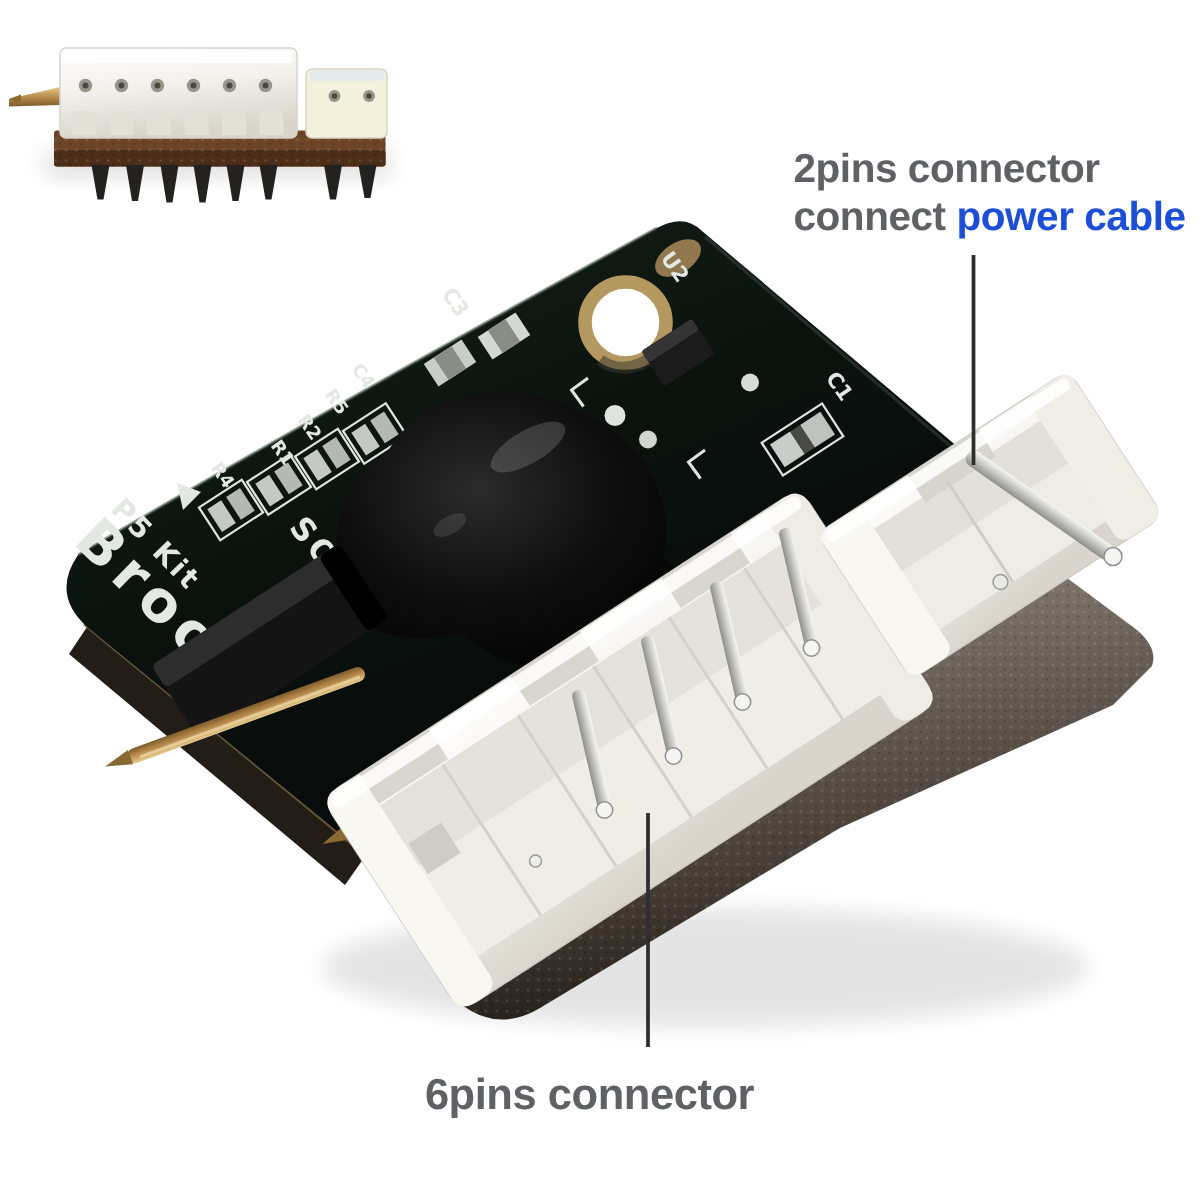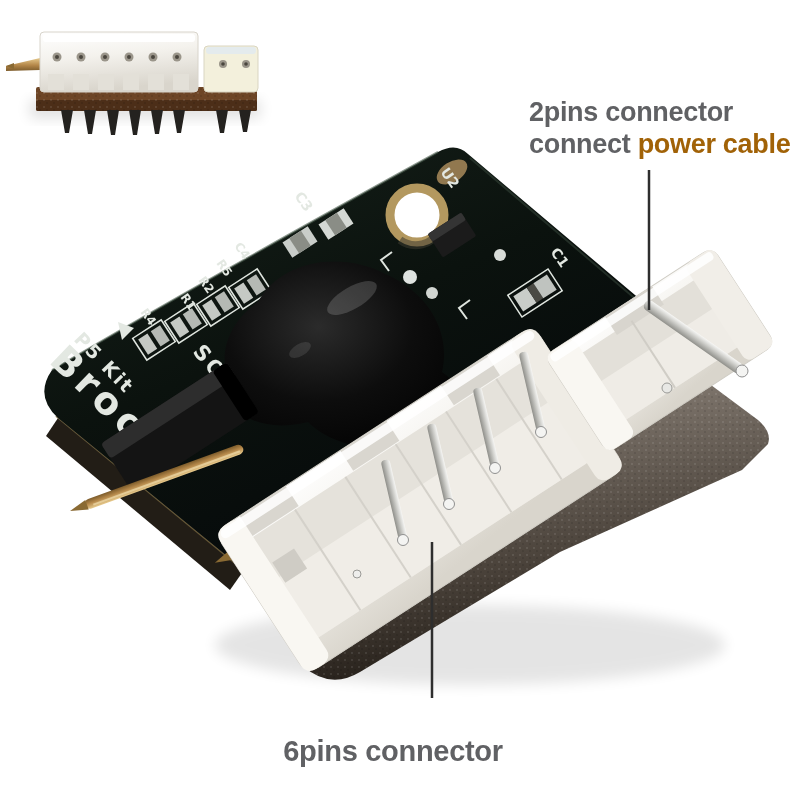--- a/index.html
+++ b/index.html
@@ -2,23 +2,23 @@
 <html><head>
 <meta charset="utf-8">
 <style>
   html,body{margin:0;padding:0;background:#ffffff;}
   .stage{position:relative;width:800px;height:800px;background:#ffffff;overflow:hidden;
          font-family:"Liberation Sans",sans-serif;}
   .stage svg{position:absolute;left:0;top:0;}
   .anno{position:absolute;font-weight:bold;letter-spacing:-0.3px;}
   .anno .ln{white-space:nowrap;}
   .anno-power{left:529px;top:96px;width:268px;font-size:27px;line-height:32px;text-align:left;}
-  .anno-signal{left:228px;top:734px;width:330px;font-size:29px;line-height:34px;text-align:center;}
+  .anno-signal{left:228px;top:713px;width:330px;font-size:29px;line-height:34px;text-align:center;}
   .g{color:#606164;}
-  .k{color:#a16207;}
+  .k{color:#1d4ed8;}
   .sk{font-family:"DejaVu Sans",sans-serif;font-weight:bold;fill:#e3e8e2;}
 </style>
 </head>
 <body>
 
 <div class="stage">
 
 <svg width="800" height="800" viewBox="0 0 800 800">
   <defs>
     <linearGradient id="connGrad" x1="0" y1="0" x2="0.25" y2="1">

